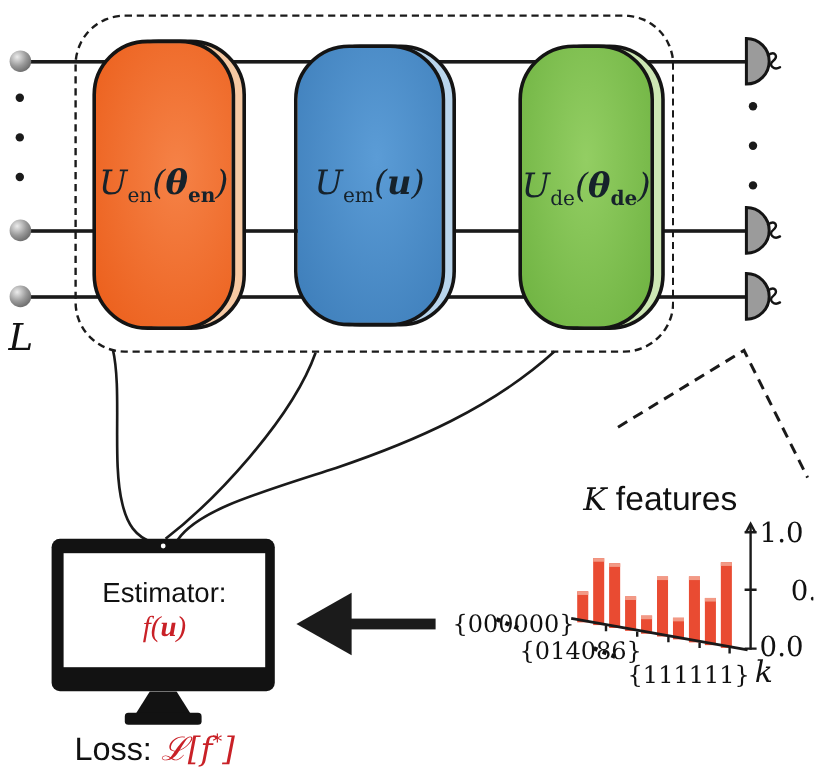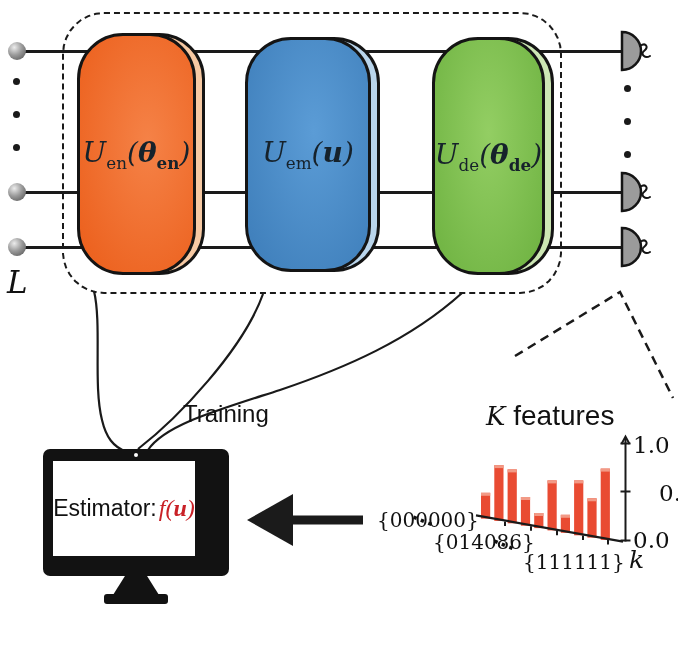--- a/index.html
+++ b/index.html
@@ -32,22 +32,22 @@
   .red{color:#c92127;}
 
   .l-label{left:7px;top:264px;font-family:"DejaVu Serif",serif;font-style:italic;font-size:31px;z-index:6;}
   .training{left:183px;top:400px;font-size:24px;z-index:6;}
 
   
   .overlay{position:absolute;left:0;top:0;width:678px;height:649px;z-index:5;}
 
   
   .monitor{position:absolute;left:43px;top:449px;width:186px;height:127px;background:#121212;border-radius:7px;z-index:6;}
-  .screen{position:absolute;left:10px;top:12px;width:142px;height:95px;background:#fff;
-    display:flex;align-items:center;justify-content:center;gap:2px;}
+  .screen{position:absolute;left:10px;top:12px;width:168px;height:95px;background:#fff;
+    display:flex;flex-direction:column;align-items:center;justify-content:center;gap:2px;}
   .webcam{position:absolute;left:50%;top:4px;width:4px;height:4px;margin-left:-2px;border-radius:50%;background:#fff;}
   .est-title{font-size:23px;color:#111;}
   .est-formula{font-family:Liberation Serif, serif;font-style:italic;font-size:24px;}
   .stand-neck{position:absolute;left:113px;top:576px;width:46px;height:19px;background:#121212;z-index:6;
     clip-path:polygon(26% 0,74% 0,100% 100%,0 100%);}
   .stand-base{position:absolute;left:104px;top:594px;width:64px;height:10px;background:#121212;border-radius:3px;z-index:6;}
   .loss{position:absolute;left:62px;top:604px;font-size:27px;z-index:6;white-space:nowrap;}
   .loss .ser{font-size:27px;}
   sup{font-size:0.6em;}
 
@@ -120,32 +120,35 @@
 
     <path d="M 515 356 L 620 292 L 673 398" fill="none" stroke="#1a1a1a" stroke-width="2.5" stroke-dasharray="9 6"></path>
 
     <g fill="#1b1b1b">
       <polygon points="247,520 293,494 293,546"></polygon>
       <rect x="292" y="515.5" width="71" height="9"></rect>
     </g>
   </svg>
 
   <div class="abs l-label">L</div>
-  <div class="abs training">Training</div>
 
   <div class="monitor">
     <div class="webcam"></div>
     <div class="screen">
       <div class="est-title">Estimator:</div>
       <div class="est-formula red"><span>f(</span><span class="bold">u</span><span>)</span></div>
     </div>
   </div>
   <div class="stand-neck"></div>
   <div class="stand-base"></div>
 
+  <div class="loss">
+    <span>Loss:</span>
+    <span class="ser it red"><span>ℒ[f</span><sup>*</sup><span>]</span></span>
+  </div>
 
   <div class="abs chart-title"><span class="k">K</span><span class="rest"> features</span></div>
 
   <svg class="chart-svg" viewBox="370 425 308 165">
     <g id="bars">
         <rect x="481" y="492.8" width="9.2" height="25.8" fill="#e94b32"></rect>
         <rect x="481" y="492.8" width="9.2" height="3" fill="#f29a86"></rect>
         <rect x="494.3" y="465.1" width="9.2" height="55.8" fill="#e94b32"></rect>
         <rect x="494.3" y="465.1" width="9.2" height="3" fill="#f29a86"></rect>
         <rect x="507.6" y="469.4" width="9.2" height="53.9" fill="#e94b32"></rect>

